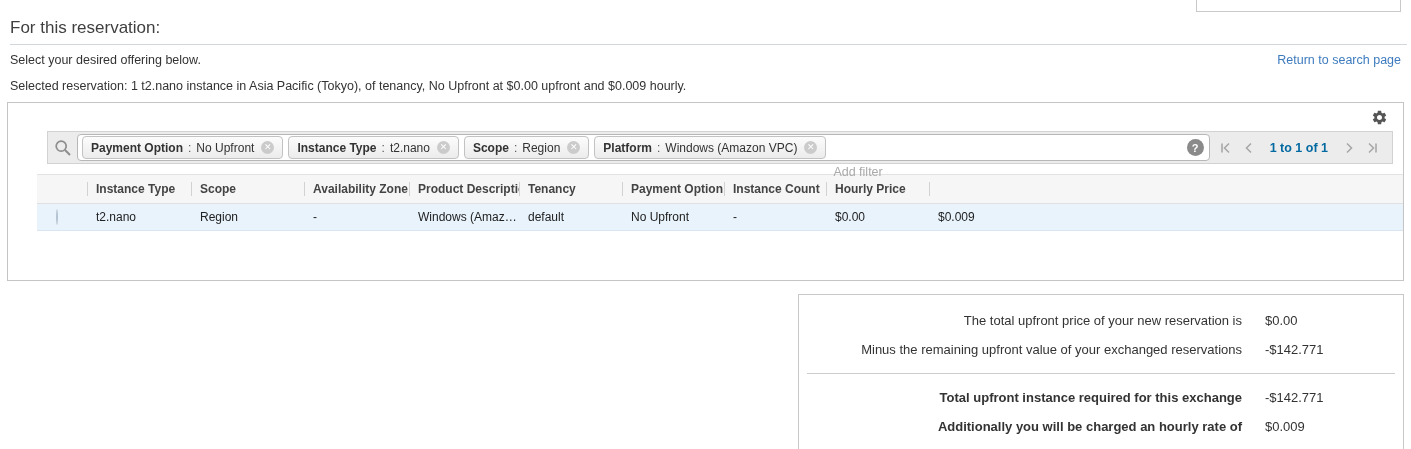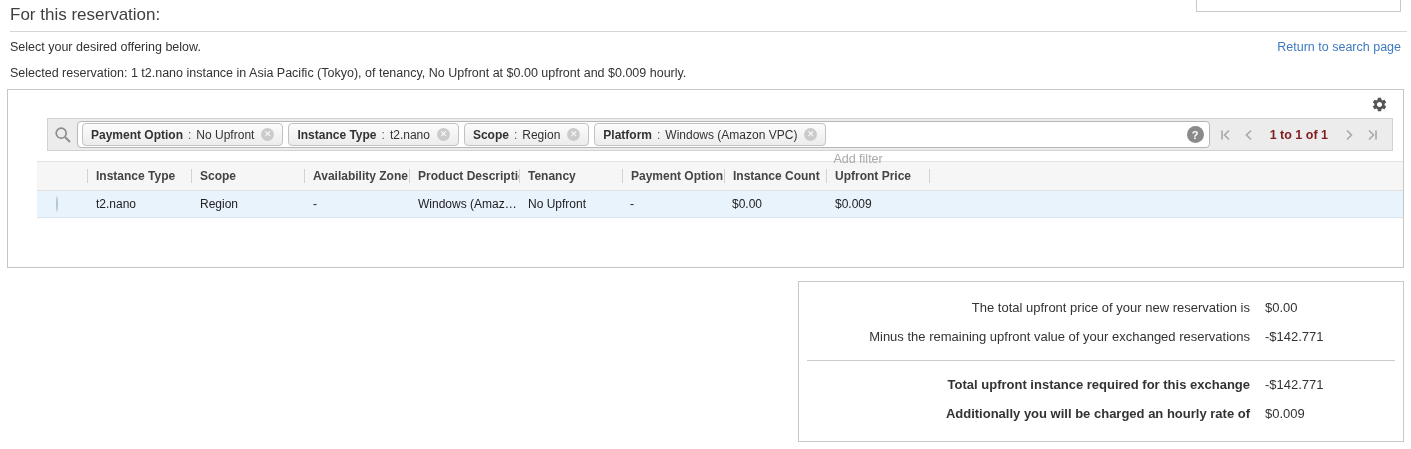--- a/index.html
+++ b/index.html
@@ -5,21 +5,21 @@
   html,body{margin:0;padding:0;}
   body{
     width:1411px;height:449px;position:relative;overflow:hidden;
     background:#fff;color:#333;
     font-family:"Liberation Sans", sans-serif;font-size:13px;
   }
   
   .top-cut{position:absolute;left:1196px;top:-11px;width:203px;height:21px;
     background:#fff;border:1px solid #c9c9c9;}
   
-  .title-wrap{margin:0 4px 0 10px;padding:5px 0 6px;border-bottom:1px solid #d4d7da;}
+  .title-wrap{margin:0 4px 0 10px;padding:18px 0 6px;border-bottom:1px solid #d4d7da;}
   .page-title{font-size:17px;font-weight:400;color:#3f3f3f;margin:0;}
   .row2{display:flex;justify-content:space-between;align-items:flex-end;
     margin:8px 10px 0 10px;font-size:12.5px;}
   .link{color:#3e7bbe;text-decoration:none;cursor:pointer;}
   .selected-line{margin:12px 10px 9px 10px;font-size:12.5px;}
   
   .panel{margin:0 7px;border:1px solid #c5c5c5;background:#fff;height:177px;padding-left:29px;}
   .panel-top{height:28px;display:flex;justify-content:flex-end;align-items:center;
     padding-right:15px;}
   .icon-btn{background:none;border:none;padding:0;cursor:pointer;display:flex;align-items:center;}
@@ -38,21 +38,21 @@
   .pill .x{width:13px;height:13px;border-radius:50%;background:#cbcbcb;color:#fff;
     font-size:9px;line-height:13px;text-align:center;margin-left:7px;cursor:pointer;flex:0 0 auto;}
   .add-filter{flex:1;border:none;outline:none;background:transparent;
     font-family:"Liberation Sans",sans-serif;font-size:12.5px;color:#333;min-width:40px;margin-top:48px;}
   .add-filter::placeholder{color:#a9a9a9;}
   .help{width:17px;height:17px;border-radius:50%;background:#8a8a8a;color:#fff;
     font-weight:bold;font-size:11px;display:flex;align-items:center;justify-content:center;
     flex:0 0 auto;cursor:pointer;}
   .pagination{display:flex;align-items:center;gap:12px;padding:0 13px 0 9px;flex:0 0 auto;}
   .pg-btn{background:none;border:none;padding:0;display:flex;align-items:center;cursor:pointer;}
-  .pg-status{font-weight:bold;font-size:12.5px;color:#7f1d1d;margin:0 3px;white-space:nowrap;}
+  .pg-status{font-weight:bold;font-size:12.5px;color:#0369a1;margin:0 3px;white-space:nowrap;}
   
   .thead{display:flex;margin-top:10px;height:28px;background:#f6f6f6;
     border-top:1px solid #e3e3e3;border-bottom:1px solid #e0e0e0;
     align-items:center;font-weight:bold;font-size:12px;color:#444;}
   .cell{box-sizing:border-box;padding-left:9px;white-space:nowrap;overflow:hidden;
     position:relative;flex:0 0 auto;}
   .thead .cell:not(.col-select)::before{content:"";position:absolute;left:0;top:50%;
     margin-top:-7px;width:1px;height:14px;background:#d2d2d2;}
   .thead .cell{line-height:28px;height:28px;}
   .col-select{width:50px;padding-left:0;}
@@ -64,21 +64,21 @@
     border-bottom:1px solid #d9e6f2;font-size:12px;color:#222;cursor:pointer;}
   .trow .cell{line-height:26px;height:26px;}
   .ellip{text-overflow:ellipsis;}
   .radio{width:15px;height:15px;border-radius:50%;background:#fff;
     border:1px solid #b5c3d2;position:relative;margin-left:19px;cursor:pointer;box-sizing:border-box;}
   .radio::after{content:"";position:absolute;left:2px;top:2px;right:2px;bottom:2px;
     border-radius:50%;background:#1a6dc0;}
   
   .summary{border:1px solid #c9c9c9;width:606px;box-sizing:border-box;
     margin:13px 7px 0 auto;padding:11px 0 13px;font-size:13px;color:#333;}
-  .srow{display:flex;align-items:flex-start;padding:7px 13px 7px 12px;}
+  .srow{display:flex;align-items:flex-start;padding:7px 13px 7px 12px;gap:8px;}
   .srow .lbl{flex:1;text-align:right;}
   .srow .val{width:140px;padding-left:15px;text-align:left;box-sizing:border-box;}
   .srow.bold .lbl{font-weight:bold;}
   .sdivider{border-top:1px solid #cccccc;margin:9px 8px;}
 </style>
 </head>
 <body>
 
 <div class="top-cut"></div>
 
@@ -169,32 +169,33 @@
 
   <div class="thead">
     <div class="cell col-select"></div>
     <div class="cell col-it">Instance Type</div>
     <div class="cell col-scope">Scope</div>
     <div class="cell col-az">Availability Zone</div>
     <div class="cell col-pd">Product Description</div>
     <div class="cell col-ten">Tenancy</div>
     <div class="cell col-po">Payment Option</div>
     <div class="cell col-ic">Instance Count</div>
-    <div class="cell col-hp">Upfront Price</div>
+    <div class="cell col-hp">Hourly Price</div>
     <div class="cell col-fill"></div>
   </div>
 
   <div class="trow">
     <div class="cell col-select">
       <span class="radio"></span>
     </div>
     <div class="cell col-it">t2.nano</div>
     <div class="cell col-scope">Region</div>
     <div class="cell col-az">-</div>
     <div class="cell col-pd ellip">Windows (Amazon VPC)</div>
+    <div class="cell col-ten">default</div>
     <div class="cell col-po">No Upfront</div>
     <div class="cell col-ic">-</div>
     <div class="cell col-up">$0.00</div>
     <div class="cell col-hp">$0.009</div>
     <div class="cell col-fill"></div>
   </div>
 </div>
 
 <div class="summary">
   <div class="srow">

